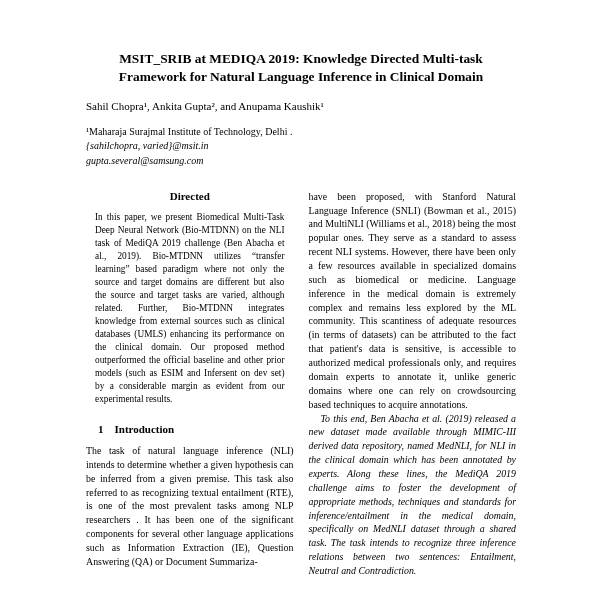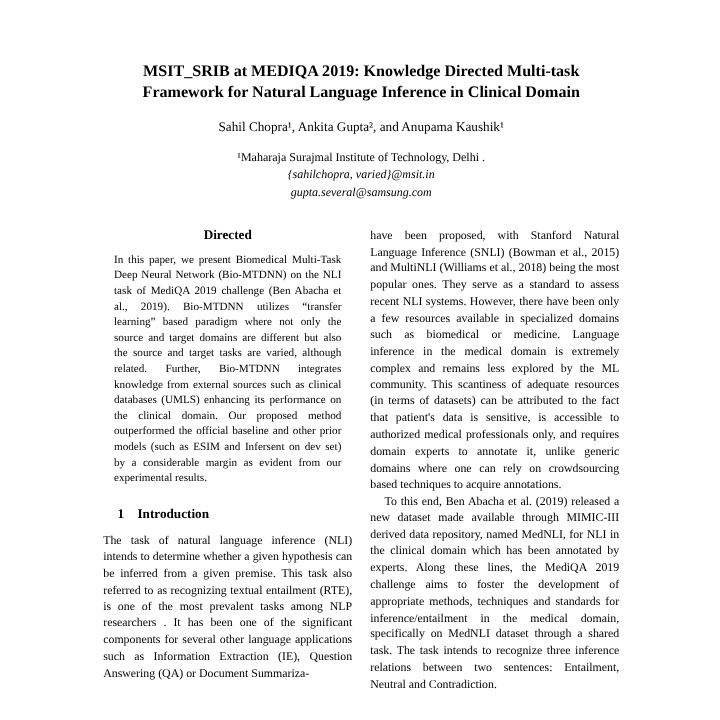--- a/index.html
+++ b/index.html
@@ -17,26 +17,24 @@
   }
   .title {
     text-align: center;
     font-weight: bold;
     font-size: 13.4px;
     line-height: 1.35;
     max-width: 420px;
     margin: 0 auto 14px auto;
   }
   .authors {
-    text-align: center;
     font-size: 11px;
     margin-bottom: 13px;
   }
   .affiliations {
-    text-align: center;
     font-size: 10px;
     line-height: 1.42;
     margin-bottom: 22px;
   }
   .affil-email { font-style: italic; }
   .columns { display: flex; gap: 15px; }
   .col { flex: 1; min-width: 0; }
   .abstract-heading {
     text-align: center;
     font-weight: bold;
@@ -53,21 +51,21 @@
     font-weight: bold;
     font-size: 11px;
     margin: 17px 0 9px 12px;
   }
   .section-number { display: inline-block; margin-right: 11px; }
   .body-text {
     font-size: 9.9px;
     line-height: 1.4;
     text-align: justify;
   }
-  .body-text + .body-text { margin-top: 0; }
+  .body-text + .body-text { margin-top: 0; font-style: italic; }
   .para-indent { text-indent: 12px; }
 </style>
 </head>
 <body>
 
 <div class="page">
 
   <h1 class="title">MSIT_SRIB at MEDIQA 2019: Knowledge Directed Multi-task Framework for Natural Language Inference in Clinical Domain</h1>
 
   <div class="authors">Sahil Chopra¹, Ankita Gupta², and Anupama Kaushik¹</div>

